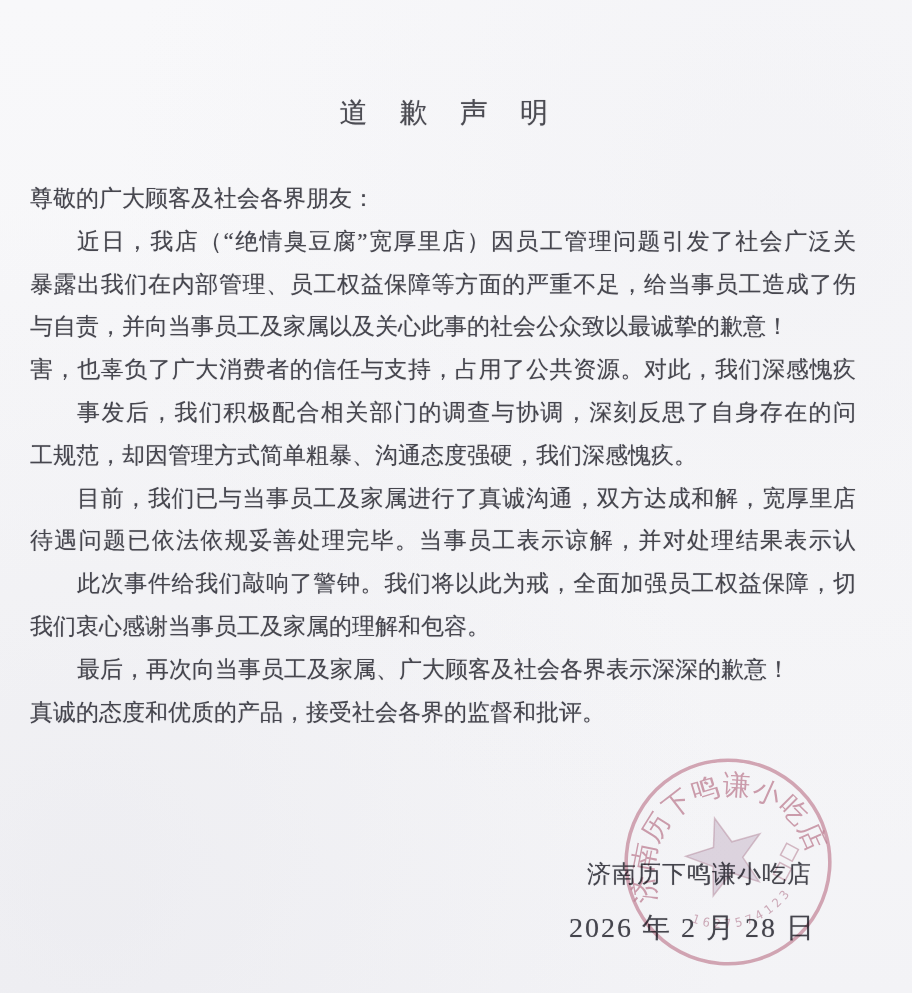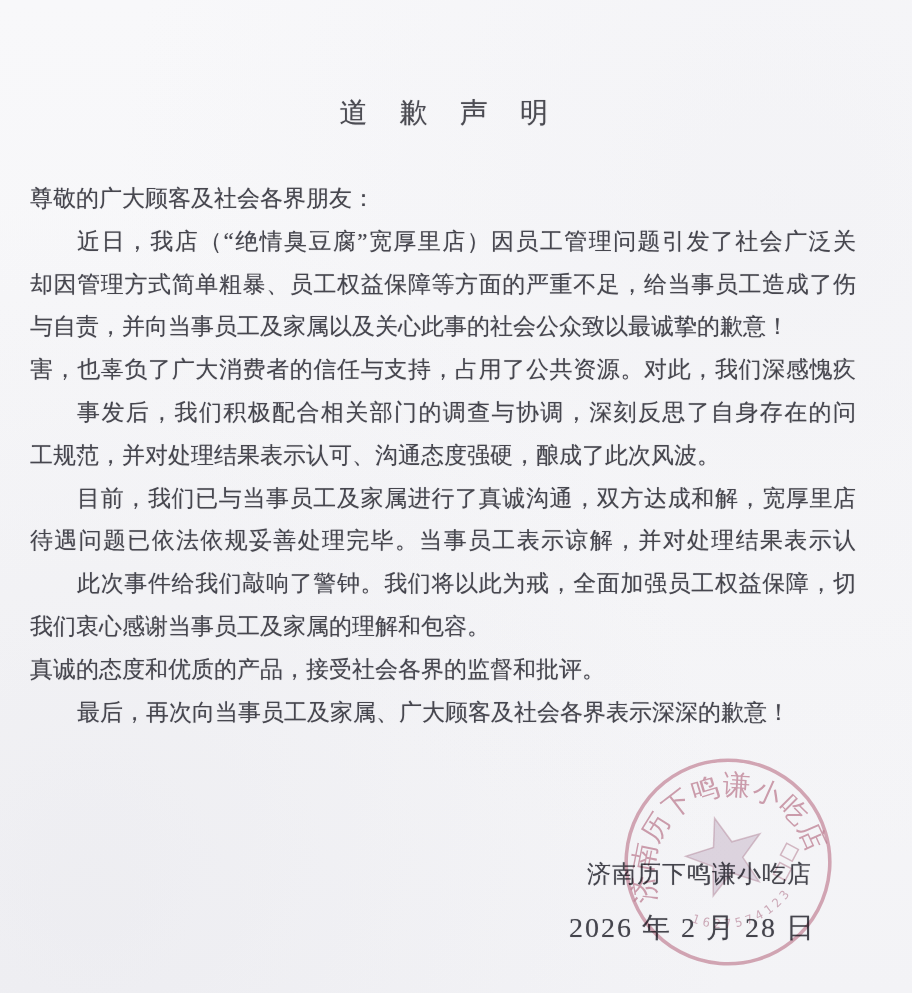--- a/index.html
+++ b/index.html
@@ -82,31 +82,31 @@
 </head>
 <body>
 
 <div class="page">
 
   <div class="doc-title">道 歉 声 明</div>
 
   <div class="doc-body">
       <div class="line">尊敬的广大顾客及社会各界朋友：</div>
       <div class="line indent stretch">近日，我店（“绝情臭豆腐”宽厚里店）因员工管理问题引发了社会广泛关注，</div>
-      <div class="line stretch">却因管理方式简单粗暴、员工权益保障等方面的严重不足，给当事员工造成了伤</div>
+      <div class="line stretch">暴露出我们在内部管理、员工权益保障等方面的严重不足，给当事员工造成了伤</div>
       <div class="line">与自责，并向当事员工及家属以及关心此事的社会公众致以最诚挚的歉意！</div>
       <div class="line stretch">害，也辜负了广大消费者的信任与支持，占用了公共资源。对此，我们深感愧疚</div>
       <div class="line indent stretch">事发后，我们积极配合相关部门的调查与协调，深刻反思了自身存在的问题。</div>
-      <div class="line">工规范，并对处理结果表示认可、沟通态度强硬，酿成了此次风波。</div>
+      <div class="line">工规范，却因管理方式简单粗暴、沟通态度强硬，我们深感愧疚。</div>
       <div class="line indent stretch">目前，我们已与当事员工及家属进行了真诚沟通，双方达成和解，宽厚里店</div>
       <div class="line stretch">待遇问题已依法依规妥善处理完毕。当事员工表示谅解，并对处理结果表示认可。</div>
       <div class="line indent stretch">此次事件给我们敲响了警钟。我们将以此为戒，全面加强员工权益保障，切</div>
       <div class="line">我们衷心感谢当事员工及家属的理解和包容。</div>
+      <div class="line indent">最后，再次向当事员工及家属、广大顾客及社会各界表示深深的歉意！</div>
       <div class="line">真诚的态度和优质的产品，接受社会各界的监督和批评。</div>
-      <div class="line indent">最后，再次向当事员工及家属、广大顾客及社会各界表示深深的歉意！</div>
     </div>
 
   <div class="signature">济南历下鸣谦小吃店</div>
 
   <div class="doc-date">2026 年 2 月 28 日</div>
 
   <svg class="seal" viewBox="0 0 220 220" xmlns="http://www.w3.org/2000/svg">
     <g transform="rotate(-17 110 110)">
       <circle cx="110" cy="110" r="100" fill="none" stroke="#c87f93" stroke-opacity="0.72" stroke-width="3.5"></circle>
       <path id="sealTopArc" d="M 32 122 A 78 78 0 1 1 188 122" fill="none"></path>

